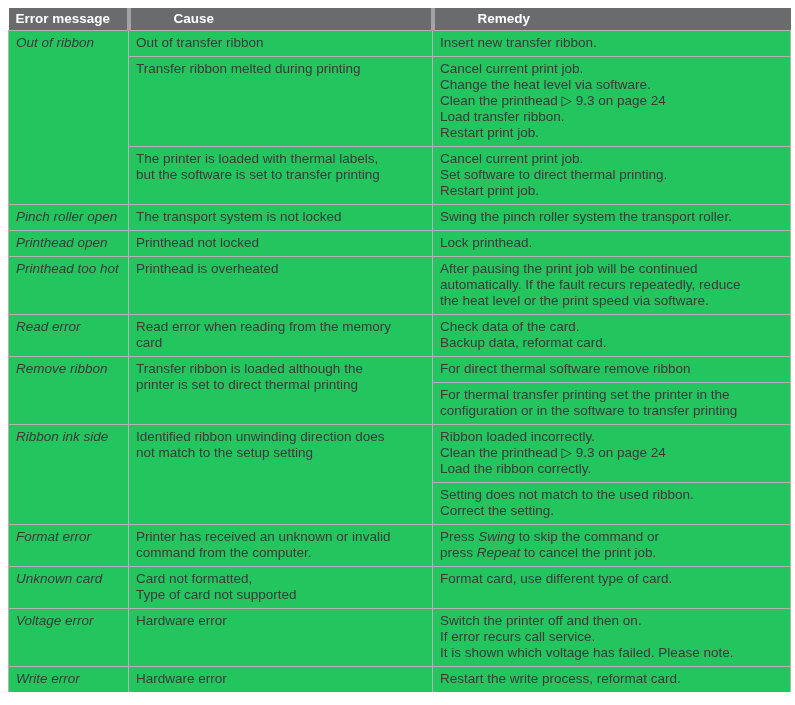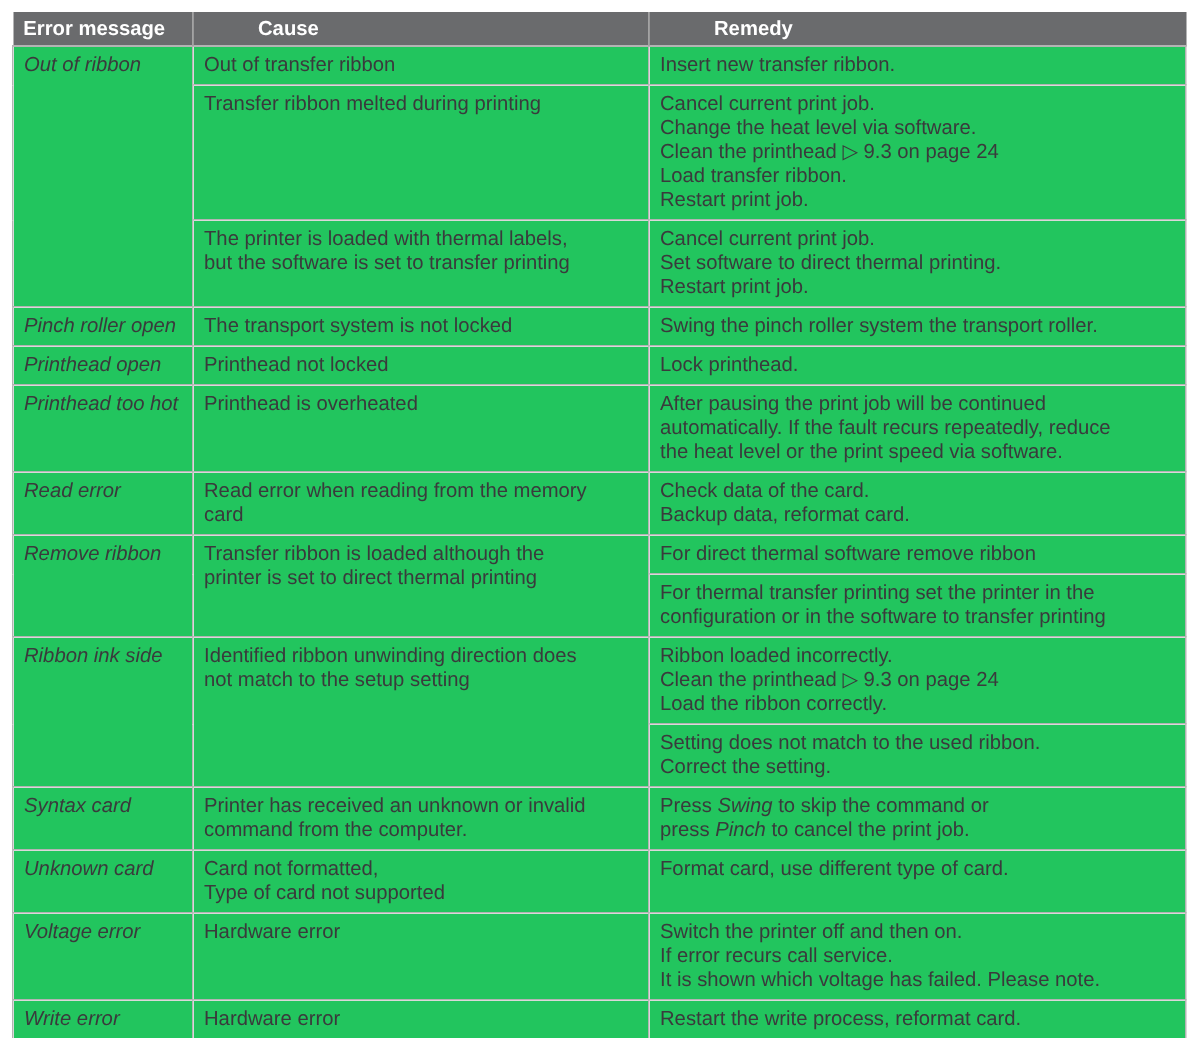--- a/index.html
+++ b/index.html
@@ -29,21 +29,21 @@
     color: #ffffff;
     font-size: 13.5px;
     font-weight: bold;
     text-align: left;
     vertical-align: middle;
     padding: 3px 7px 4px 7px;
     line-height: 15px;
     border: 0;
   }
   table.err-table th + th {
-    border-left: 1px solid #a3a3a3;
+    border-left: 4px solid #a3a3a3;
     padding-left: 43px;
   }
   table.err-table td {
     border: 1px solid #b3b3b3;
     font-size: 13.5px;
     color: #3a3a3c;
     vertical-align: top;
     padding: 4px 7px 5px 7px;
     line-height: 16px;
     background: #22c55e;
@@ -114,23 +114,23 @@
         </tr>
         <tr>
           <td class="err" rowspan="2">Ribbon ink side</td>
           <td rowspan="2">Identified ribbon unwinding direction does<br>not match to the setup setting</td>
           <td>Ribbon loaded incorrectly.<br>Clean the printhead ▷ 9.3 on page 24<br>Load the ribbon correctly.</td>
         </tr>
         <tr>
           <td>Setting does not match to the used ribbon.<br>Correct the setting.</td>
         </tr>
         <tr>
-          <td class="err" rowspan="1">Syntax card</td>
+          <td class="err" rowspan="1">Format error</td>
           <td rowspan="1">Printer has received an unknown or invalid<br>command from the computer.</td>
-          <td>Press <i>Swing</i> to skip the command or<br>press <i>Pinch</i> to cancel the print job.</td>
+          <td>Press <i>Swing</i> to skip the command or<br>press <i>Repeat</i> to cancel the print job.</td>
         </tr>
         <tr>
           <td class="err" rowspan="1">Unknown card</td>
           <td rowspan="1">Card not formatted,<br>Type of card not supported</td>
           <td>Format card, use different type of card.</td>
         </tr>
         <tr>
           <td class="err" rowspan="1">Voltage error</td>
           <td rowspan="1">Hardware error</td>
           <td>Switch the printer off and then on.<br>If error recurs call service.<br>It is shown which voltage has failed. Please note.</td>

